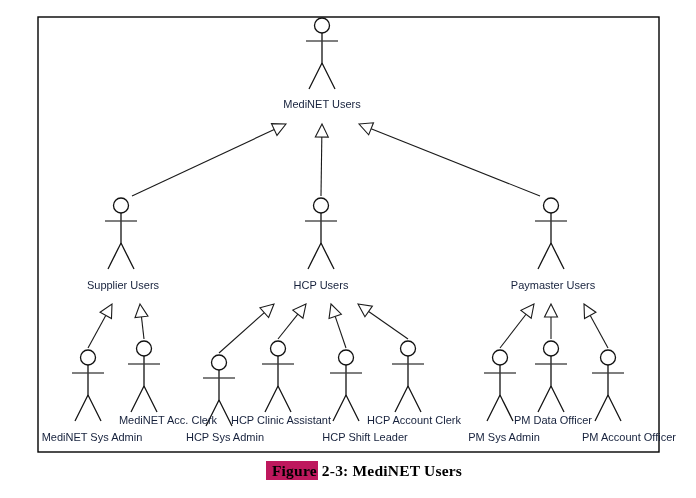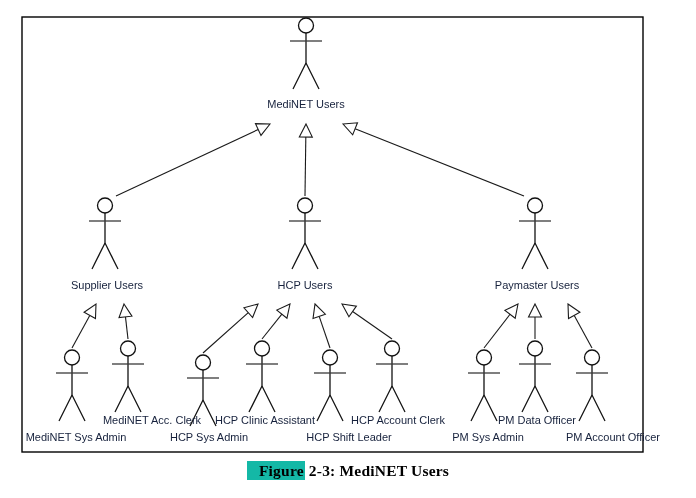--- a/index.html
+++ b/index.html
@@ -10,21 +10,21 @@
   }
   body {
     width: 696px;
     height: 498px;
     position: relative;
     font-family: "Liberation Sans", sans-serif;
     overflow: hidden;
   }
   #figure-root {
     position: absolute;
-    left: 0;
+    left: 16px;
     top: 0;
     width: 648px;
     height: 498px;
   }
   svg.diagram {
     position: absolute;
     left: 0;
     top: 0;
     display: block;
   }
@@ -74,22 +74,22 @@
   }
   .caption {
     font-family: "Liberation Serif", serif;
     font-size: 15.5px;
     font-weight: bold;
     color: #000000;
     letter-spacing: 0.2px;
     white-space: nowrap;
   }
   .caption .hl {
-    background: #14b8a6;
-    padding: 1px 1px 1px 12px;
+    background: #be185d;
+    padding: 1px 1px 1px 6px;
     margin-top: 33px;
   }
 </style>
 </head>
 <body>
 
 <div id="figure-root">
   <svg class="diagram" width="696" height="498" viewBox="0 0 696 498">
     <rect class="frame-rect" x="22" y="17" width="621" height="435"></rect>
     <g id="gen-layer">

